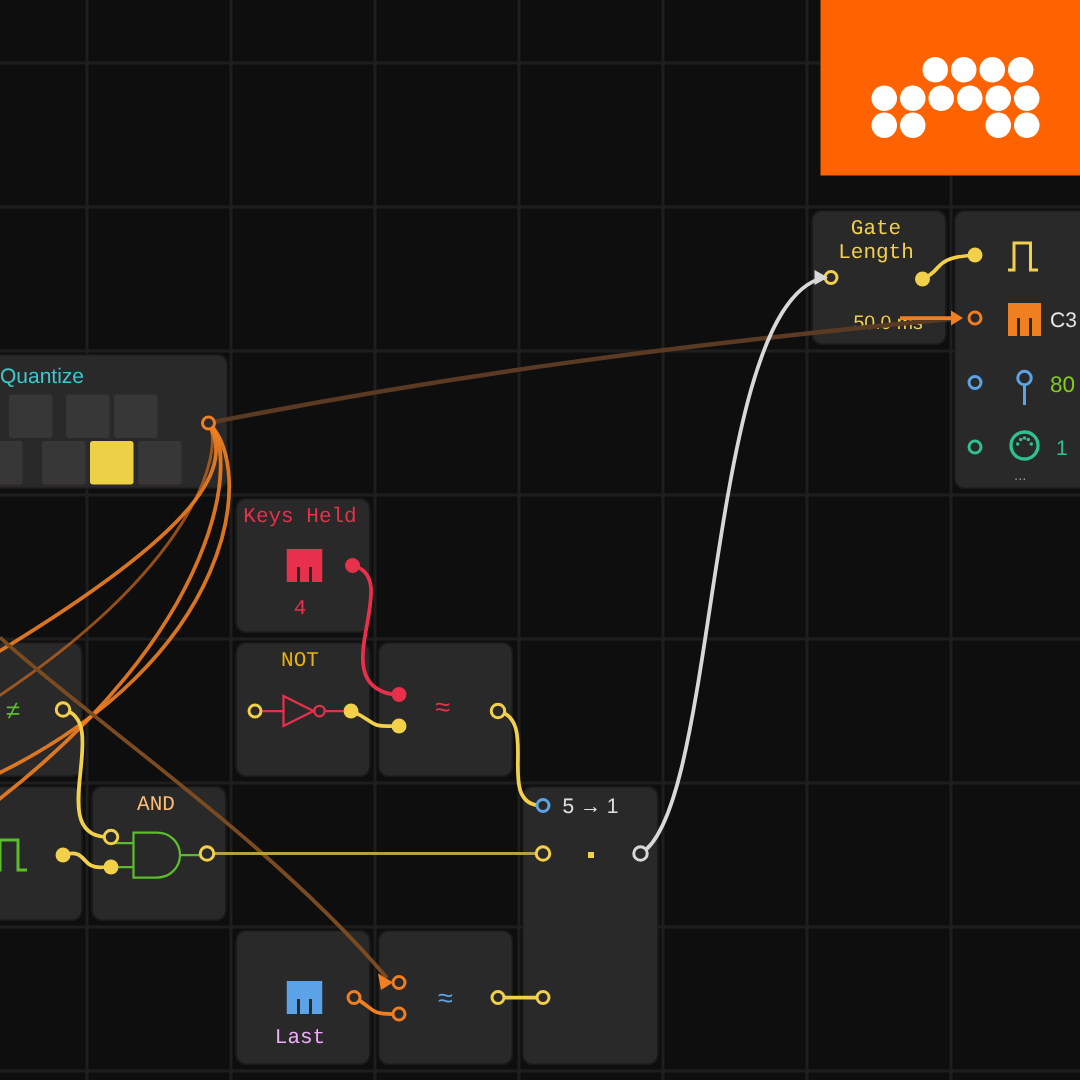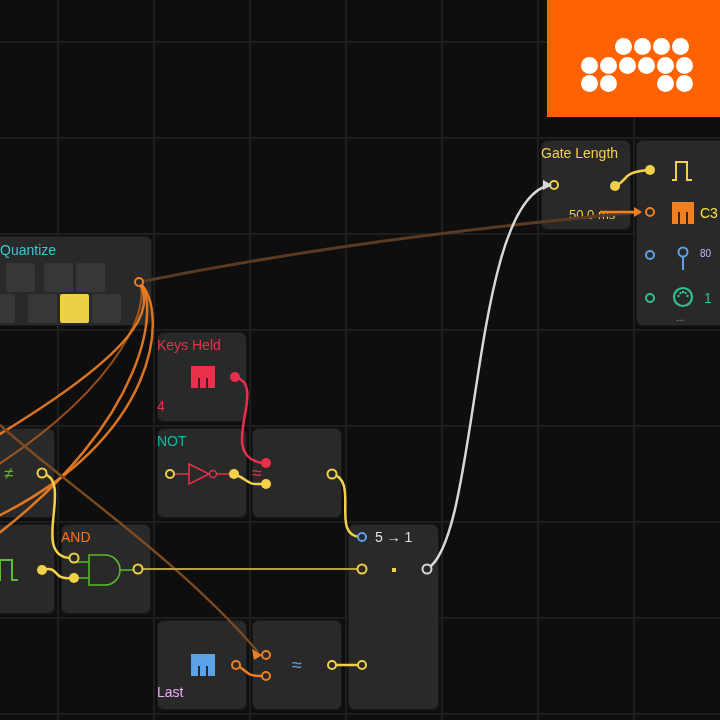--- a/index.html
+++ b/index.html
@@ -14,21 +14,21 @@
       linear-gradient(to right, #1f1e1e 0 2px, transparent 2px),
       linear-gradient(to bottom, #1f1e1e 0 2px, transparent 2px);
     background-size:96px 96px;
     background-position:57px 41px;
   }
   .node {
     position:absolute; background:#2a2929; border-radius:7px;
     box-shadow:0 0 0 1px #1a1919 inset;
   }
   .title {
-    position:absolute; left:0; right:4px; text-align:left; font-size:14px;
+    position:absolute; left:0; right:4px; text-align:center; font-size:14px;font-family:Liberation Mono, monospace;
   }
   .logo {
     position:absolute; left:547px; top:0; width:173px; height:117px; background:#ff6200;
   }
   .dot { position:absolute; width:17px; height:17px; border-radius:50%; background:#fff; }
   svg.wires { position:absolute; inset:0; pointer-events:none; }
   .cell { position:absolute; width:29px; height:29px; background:#383737; border-radius:2px; }
   .lbl { position:absolute; font-size:13px; }
 </style>
 </head>
@@ -68,21 +68,21 @@
   <div class="title" style="top:5px;color:#e8304c">Keys Held</div>
   <svg style="position:absolute;left:34px;top:34px" width="24" height="22" viewBox="0 0 24 22">
     <rect x="0" y="0" width="24" height="22" fill="#e8304c"></rect>
     <rect x="7" y="12" width="2" height="10" fill="#2a2929"></rect>
       <rect x="15" y="12" width="2" height="10" fill="#2a2929"></rect>
   </svg>
   <div class="title" style="top:66px;color:#e8304c">4</div>
 </div>
 
 <div class="node" style="left:157px;top:428px;width:90px;height:90px">
-  <div class="title" style="top:5px;color:#14b8a6">NOT</div>
+  <div class="title" style="top:5px;color:#eab308">NOT</div>
   <svg style="position:absolute;left:0;top:30px" width="90" height="36" viewBox="0 0 90 36">
     <line x1="18" y1="16" x2="32" y2="16" stroke="#e8304c" stroke-width="1.5"></line>
     <polygon points="32,6 52,16 32,26" fill="none" stroke="#e8304c" stroke-width="1.5"></polygon>
     <circle cx="56" cy="16" r="3.5" fill="none" stroke="#e8304c" stroke-width="1.5"></circle>
     <line x1="60" y1="16" x2="72" y2="16" stroke="#e8304c" stroke-width="1.5"></line>
   </svg>
 </div>
 
 <div class="node" style="left:252px;top:428px;width:90px;height:90px">
   <div class="title" style="top:35px;color:#e8304c;font-size:18px">≈</div>
@@ -92,21 +92,21 @@
   <span class="lbl" style="left:34px;top:36px;color:#5bbd2c;font-size:17px">≠</span>
 </div>
 
 <div class="node" style="left:-30px;top:524px;width:85px;height:90px">
   <svg style="position:absolute;left:26px;top:34px" width="24" height="24" viewBox="0 0 24 24">
     <polyline points="0,22 4,22 4,2 16,2 16,22 22,22" fill="none" stroke="#5bbd2c" stroke-width="2"></polyline>
   </svg>
 </div>
 
 <div class="node" style="left:61px;top:524px;width:90px;height:90px">
-  <div class="title" style="top:5px;color:#f97316">AND</div>
+  <div class="title" style="top:5px;color:#fdba74">AND</div>
   <svg style="position:absolute;left:0;top:25px" width="90" height="40" viewBox="0 0 90 40">
     <line x1="14" y1="13" x2="28" y2="13" stroke="#5bbd2c" stroke-width="1.5"></line>
     <line x1="14" y1="29" x2="28" y2="29" stroke="#5bbd2c" stroke-width="1.5"></line>
     <path d="M28,6 L44,6 A15,15 0 0 1 44,36 L28,36 Z" fill="none" stroke="#5bbd2c" stroke-width="1.5"></path>
     <line x1="59" y1="21" x2="72" y2="21" stroke="#5bbd2c" stroke-width="1.5"></line>
   </svg>
 </div>
 
 <div class="node" style="left:348px;top:524px;width:91px;height:186px">
   <span class="lbl" style="left:27px;top:5px;color:#e0e0e0;font-size:14px">5 → 1</span>
@@ -133,26 +133,26 @@
 
 <div class="node" style="left:636px;top:140px;width:100px;height:186px">
   <svg style="position:absolute;left:36px;top:20px" width="22" height="22" viewBox="0 0 22 22">
     <polyline points="0,20 4,20 4,2 15,2 15,20 20,20" fill="none" stroke="#f2d04a" stroke-width="2"></polyline>
   </svg>
   <svg style="position:absolute;left:36px;top:62px" width="22" height="22" viewBox="0 0 22 22">
     <rect x="0" y="0" width="22" height="22" fill="#f07f22"></rect>
     <rect x="6" y="10" width="2" height="12" fill="#2a2929"></rect>
       <rect x="14" y="10" width="2" height="12" fill="#2a2929"></rect>
   </svg>
-  <span class="lbl" style="left:64px;top:65px;color:#fde047;font-size:14px">C3</span>
+  <span class="lbl" style="left:64px;top:65px;color:#e5e5e5;font-size:14px">C3</span>
   <svg style="position:absolute;left:40px;top:106px" width="14" height="24" viewBox="0 0 14 24">
     <circle cx="7" cy="6" r="4.5" fill="none" stroke="#5ba3e6" stroke-width="2"></circle>
     <line x1="7" y1="11" x2="7" y2="24" stroke="#5ba3e6" stroke-width="2"></line>
   </svg>
-  <span class="lbl" style="left:64px;top:108px;color:#c4b5fd;font-size:10px">80</span>
+  <span class="lbl" style="left:64px;top:108px;color:#84cc16;font-size:15px">80</span>
   <svg style="position:absolute;left:36px;top:146px" width="22" height="22" viewBox="0 0 22 22">
     <circle cx="11" cy="11" r="9" fill="none" stroke="#2fc28f" stroke-width="2.2"></circle>
     <circle cx="6.5" cy="10" r="1.2" fill="#2fc28f"></circle>
       <circle cx="8.5" cy="7" r="1.2" fill="#2fc28f"></circle>
     <circle cx="11" cy="6" r="1.2" fill="#2fc28f"></circle>
       <circle cx="13.5" cy="7" r="1.2" fill="#2fc28f"></circle>
     <circle cx="15.5" cy="10" r="1.2" fill="#2fc28f"></circle>
   </svg>
   <span class="lbl" style="left:68px;top:150px;color:#2fc28f;font-size:14px">1</span>
   <span class="lbl" style="left:40px;top:172px;color:#999;font-size:10px">...</span>

